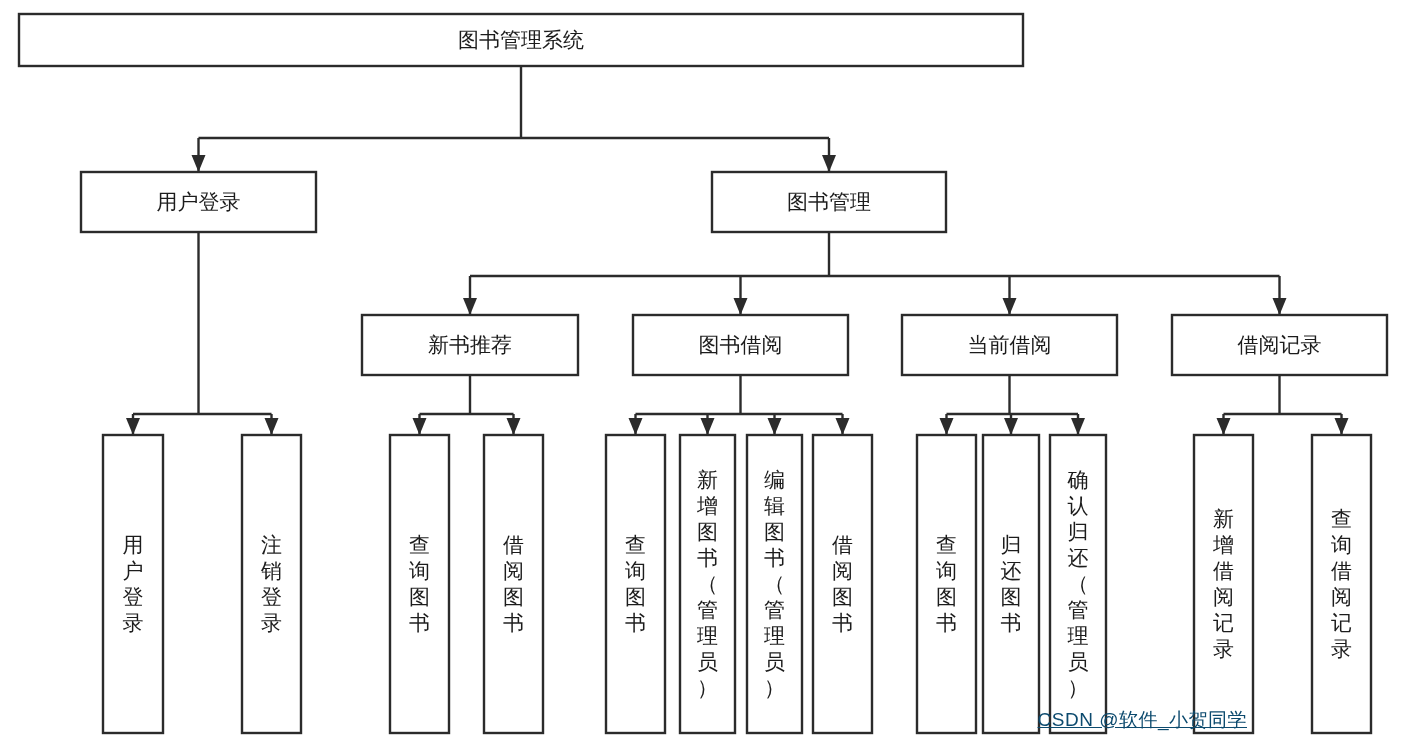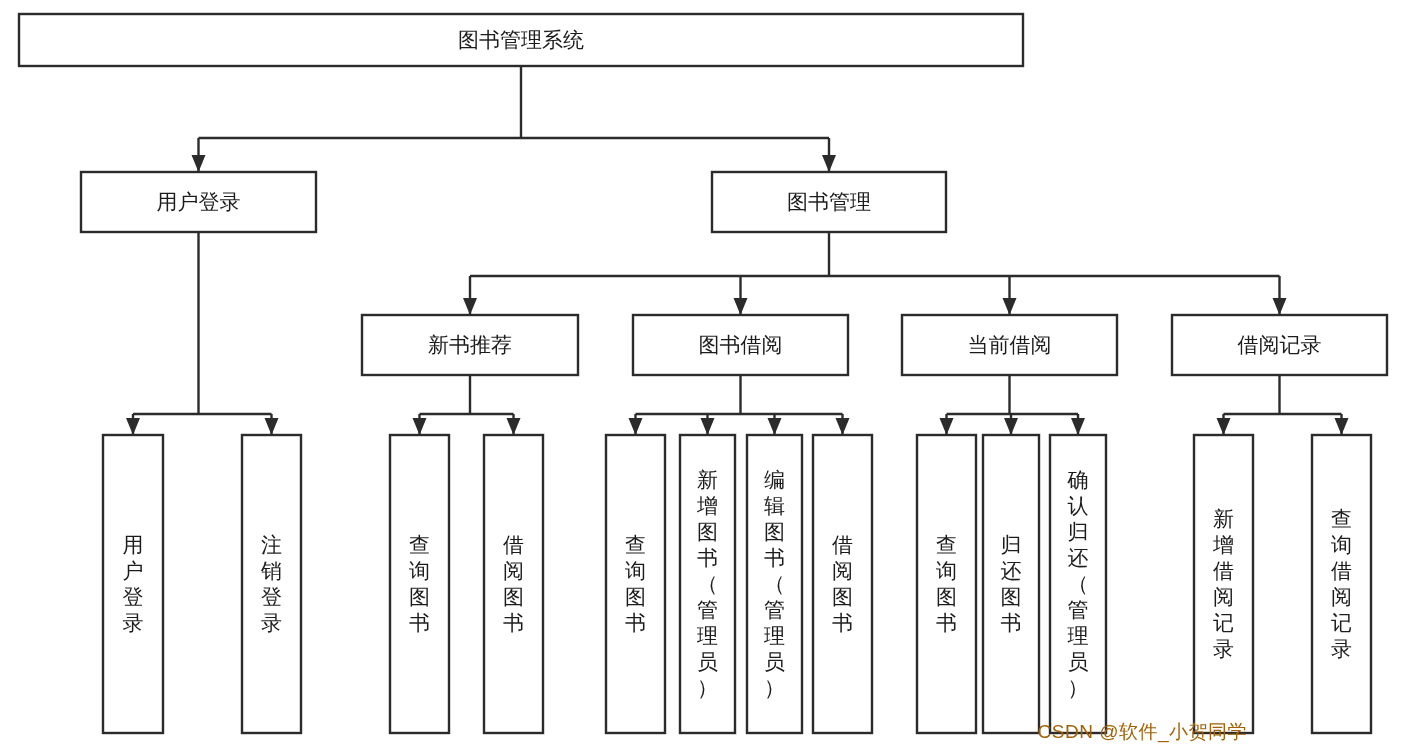--- a/index.html
+++ b/index.html
@@ -48,27 +48,28 @@
   }
   .node-label-v {
     font-family: "Liberation Sans", "DejaVu Sans", sans-serif;
     font-size: 21px;
     fill: #1c1c1c;
     text-anchor: middle;
   }
   .watermark-text {
     position: absolute;
     right: 14px;
-    bottom: 2px;
+    bottom: 14px;
     font-family: "Liberation Sans", "DejaVu Sans", sans-serif;
     font-size: 19px;
-    color: #a16207;
+    color: #0c4a6e;
     letter-spacing: 0.5px;
     white-space: nowrap;
     user-select: none;
+    text-decoration: underline;
   }
 </style>
 </head>
 <body>
 
 <div id="diagram-root">
   <svg class="diagram" id="diagram-svg" viewBox="0 0 1405 747" xmlns="http://www.w3.org/2000/svg">
       <line x1="521" y1="66" x2="521" y2="138" class="connector"></line>
       <line x1="198.5" y1="138" x2="829" y2="138" class="connector"></line>
       <line x1="198.5" y1="138" x2="198.5" y2="171" class="connector"></line>

